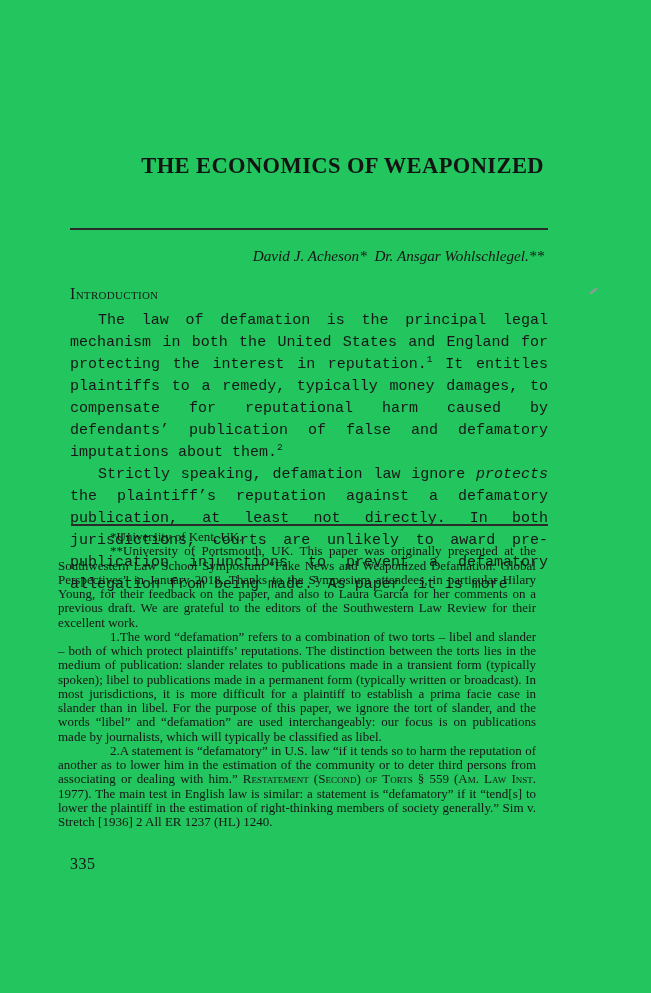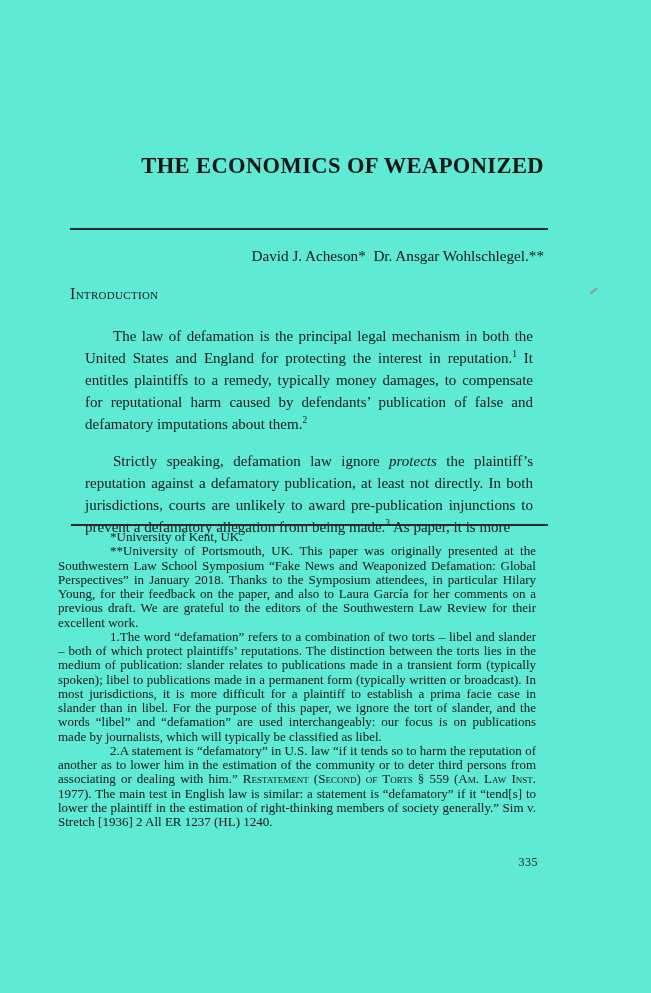--- a/index.html
+++ b/index.html
@@ -7,21 +7,21 @@
     padding: 0;
     width: 651px;
     height: 993px;
     overflow: hidden;
     background: #fcfcfa;
   }
   .page {
     position: relative;
     width: 651px;
     height: 993px;
-    background: #5eead4;
+    background: #22c55e;
     font-family: "Liberation Serif", serif;
     color: #181818;
   }
   .title-block {
     position: absolute;
     left: 70px;
     top: 149px;
     width: 474px;
     text-align: right;
     font-weight: 700;
@@ -39,42 +39,44 @@
     background: #2b2b2b;
   }
   .byline {
     position: absolute;
     left: 70px;
     top: 247px;
     width: 474px;
     text-align: right;
     font-size: 15.2px;
     color: #161616;
+    font-style: italic;
   }
   .section-heading {
     position: absolute;
     left: 70px;
     top: 285px;
     font-size: 16px;
     font-variant: small-caps;
     letter-spacing: 0.3px;
     text-align: center;
   }
   .body-text {
     position: absolute;
     left: 70px;
     top: 310px;
     width: 478px;
     font-size: 15px;
     line-height: 22px;
     text-align: justify;
   }
   .body-text p {
-    margin: 15px;
+    margin: 0;
     text-indent: 28px;
+    font-family: Liberation Mono, monospace;
   }
   .fn-ref {
     font-size: 9.5px;
     line-height: 0;
     vertical-align: 6px;
   }
   .em { font-style: italic; }
   .footnote-rule {
     position: absolute;
     left: 71px;
@@ -98,25 +100,25 @@
     text-indent: 26px;
   }
   .fn-marker {
     display: inline-block;
     min-width: 24px;
   }
   .sc { font-variant: small-caps; }
   .see { font-style: italic; }
   .page-number {
     position: absolute;
-    left: 60px;
+    left: 70px;
     top: 855px;
     width: 478px;
-    text-align: right;
-    font-size: 12px;
+    text-align: left;
+    font-size: 16px;
     letter-spacing: 0.5px;
   }
   .stray-mark {
     position: absolute;
     left: 589px;
     top: 290px;
     width: 9px;
     height: 2px;
     background: #999;
     border-radius: 1px;

